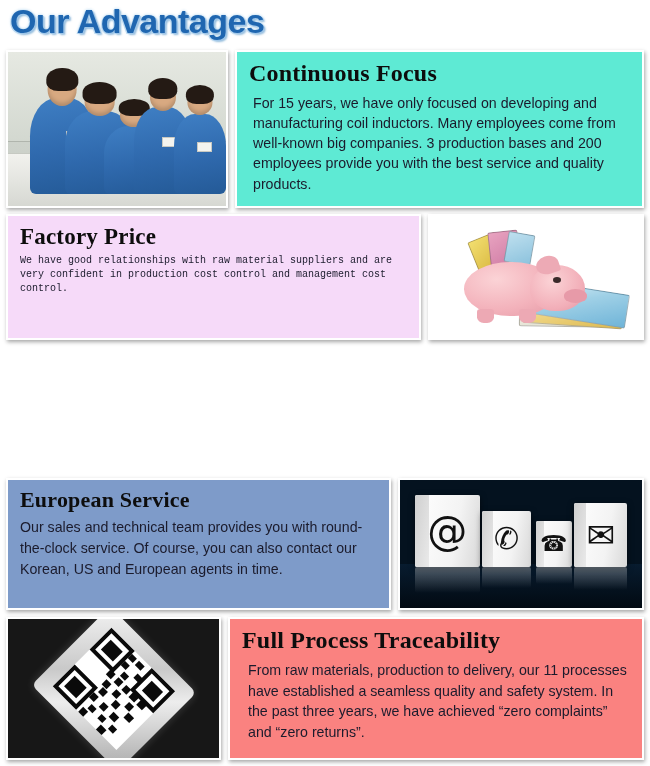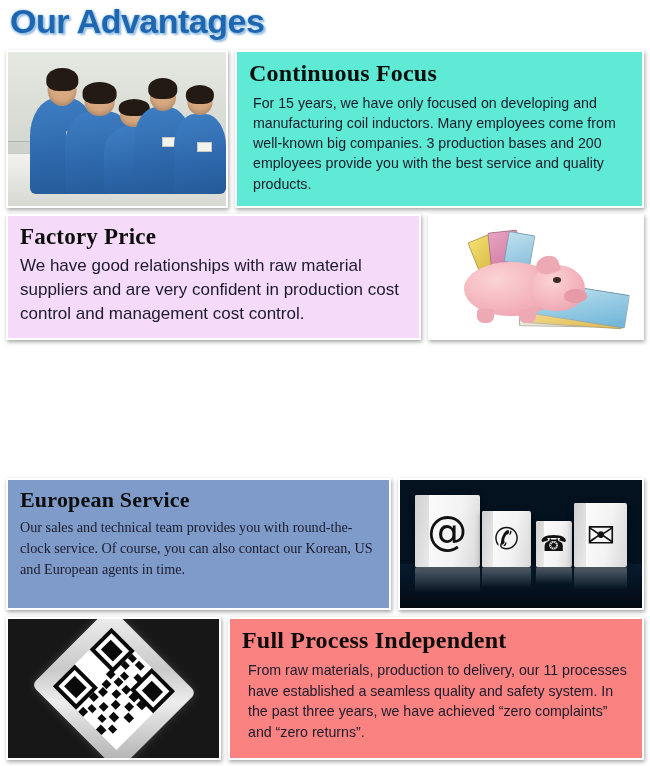--- a/index.html
+++ b/index.html
@@ -75,26 +75,26 @@
   .card-body {
     margin: 0;
     font-size: 14.2px;
     line-height: 1.42;
     color: #1b1b2c;
   }
 
   
   #card-continuous-focus .card-heading { font-size: 24px; margin-bottom: 6px; }
   #card-continuous-focus .card-body { padding-left: 4px; }
-  #card-factory-price .card-body { font-size: 17px; }
+  #card-factory-price .card-body { font-size: 10px; font-family: Liberation Mono, monospace; }
   #card-independent-rd .card-heading { font-size: 25px; }
   #card-intimate-service .card-heading { font-size: 22px; }
   #card-full-traceability .card-heading { font-size: 24px; margin-bottom: 6px; }
   #card-full-traceability .card-body { padding-left: 6px; line-height: 1.46; }
-  #card-intimate-service .card-body { line-height: 1.5; font-family: Liberation Serif, serif; }
+  #card-intimate-service .card-body { line-height: 1.5; }
 
   
   .ph-workers { background: #cfd3cf; }
   .ph-workers .wall {
     position: absolute; inset: 0;
     background:
       linear-gradient(180deg, #dfe2dc 0%, #cfd4cd 46%, #c7ccc4 100%);
   }
   .ph-workers .cab {
     position: absolute; top: 0; height: 58%;
@@ -475,16 +475,16 @@
         <div class="mod" style="left:44%;top:82%;width:8%;height:8%"></div>
         <div class="mod" style="left:60%;top:82%;width:8%;height:8%"></div>
         <div class="mod" style="left:76%;top:82%;width:8%;height:8%"></div>
         <div class="mod" style="left:40%;top:92%;width:8%;height:8%"></div>
         <div class="mod" style="left:68%;top:92%;width:8%;height:8%"></div>
       </div>
     </div>
   </div>
 
   <div class="card text-card" id="card-full-traceability" style="width:416px;background:#fa8280">
-    <h2 class="card-heading">Full Process Independent</h2>
+    <h2 class="card-heading">Full Process Traceability</h2>
     <p class="card-body">From raw materials, production to delivery, our 11 processes have established a seamless quality and safety system. In the past three years, we have achieved “zero complaints” and “zero returns”.</p>
   </div>
 </div>
 
 </body></html>

